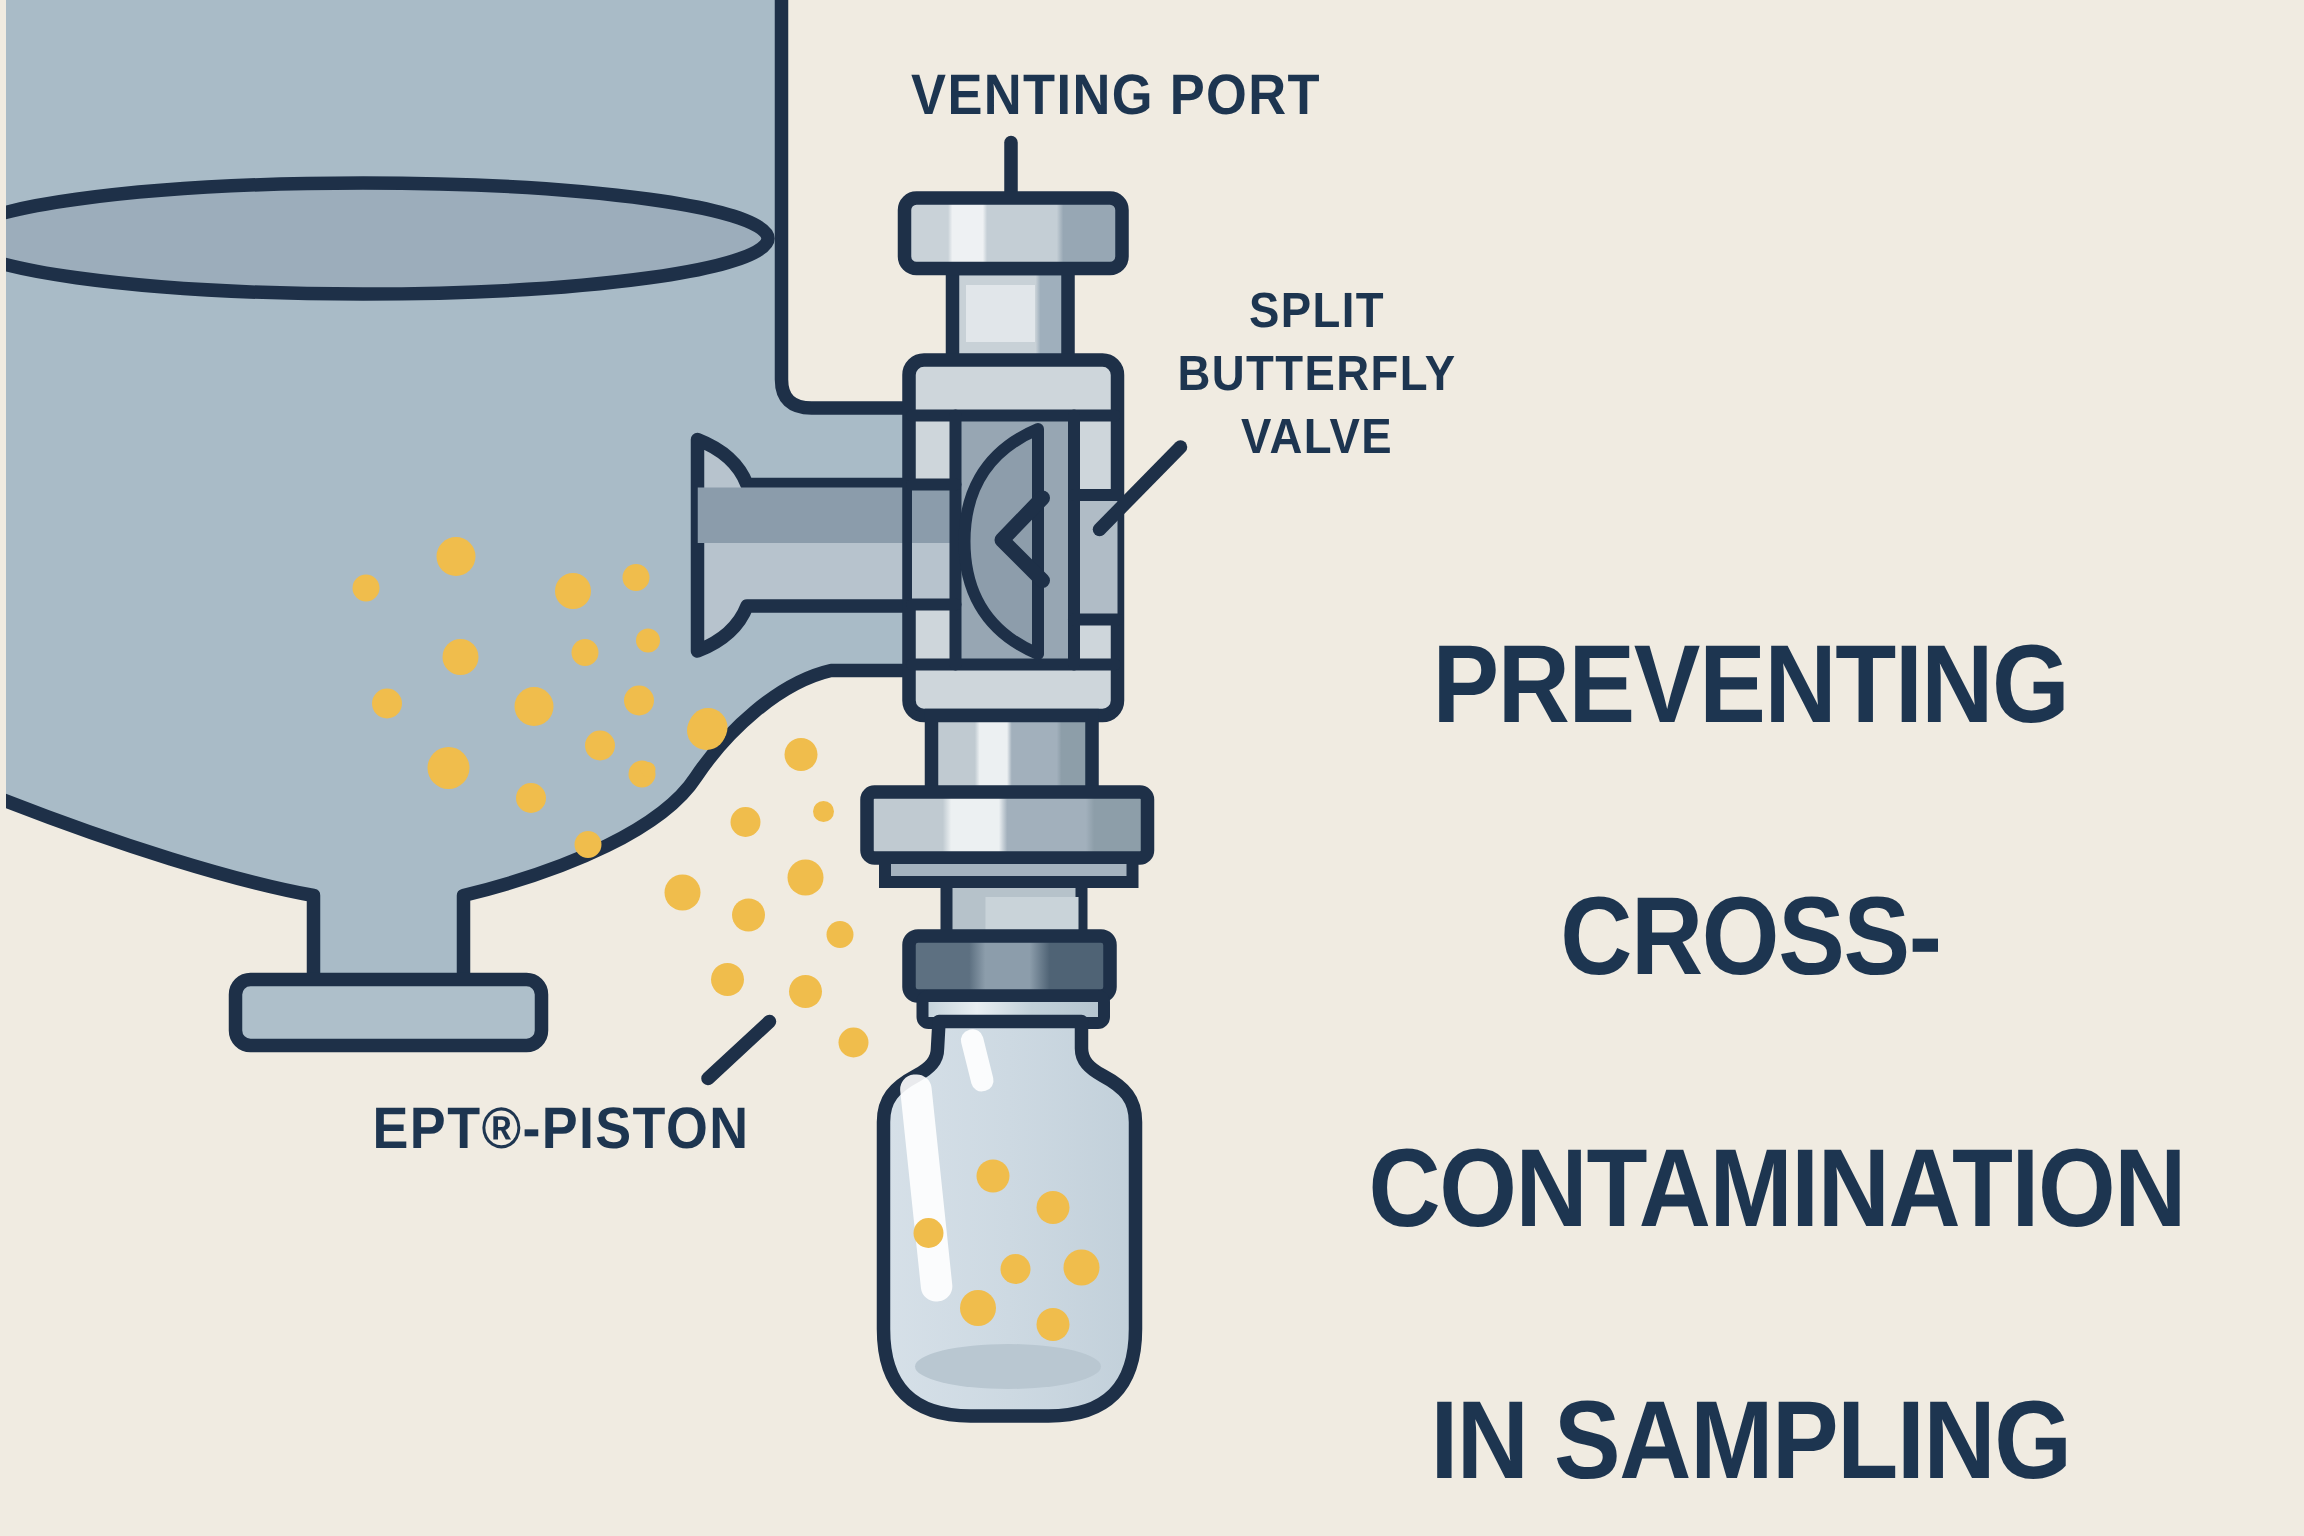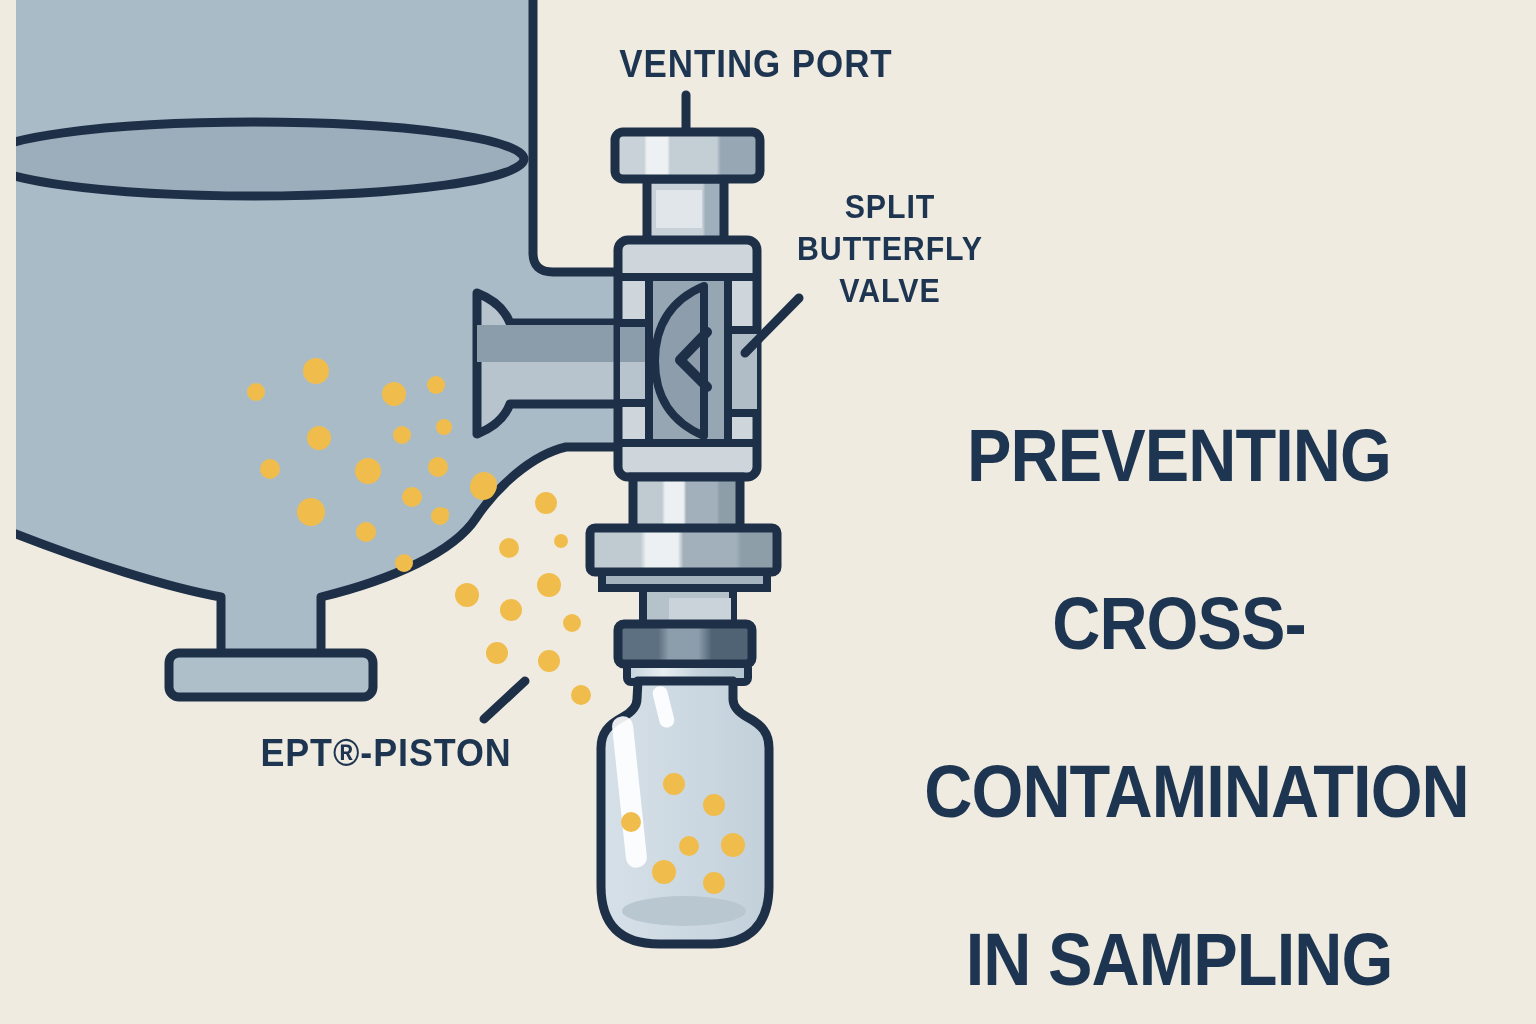--- a/index.html
+++ b/index.html
@@ -1,21 +1,21 @@
 <!DOCTYPE html>
 <html><head>
 <meta charset="utf-8">
 <style>
   html,body{margin:0;padding:0;}
   body{
     width:1536px;height:1024px;position:relative;overflow:hidden;
     background:#f0ebe1;
     font-family:"Liberation Sans", sans-serif;
   }
-  .stage{position:absolute;left:16px;top:0;width:1380px;height:1024px;}
+  .stage{position:absolute;left:4px;top:0;width:1380px;height:1024px;}
   .label{
     position:absolute;color:#1d3550;font-weight:bold;text-align:center;
     letter-spacing:1px;line-height:1.1;white-space:pre-line;
   }
   .condensed{transform:scaleX(0.92);transform-origin:50% 0;}
   .venting{left:490px;top:44px;width:500px;font-size:38px;}
   .split{left:724px;top:186px;width:300px;font-size:33px;line-height:42px;}
   .ept{left:160px;top:732px;width:420px;font-size:39px;}
   .title{
     left:880px;top:330px;width:566px;font-size:74px;line-height:84px;

